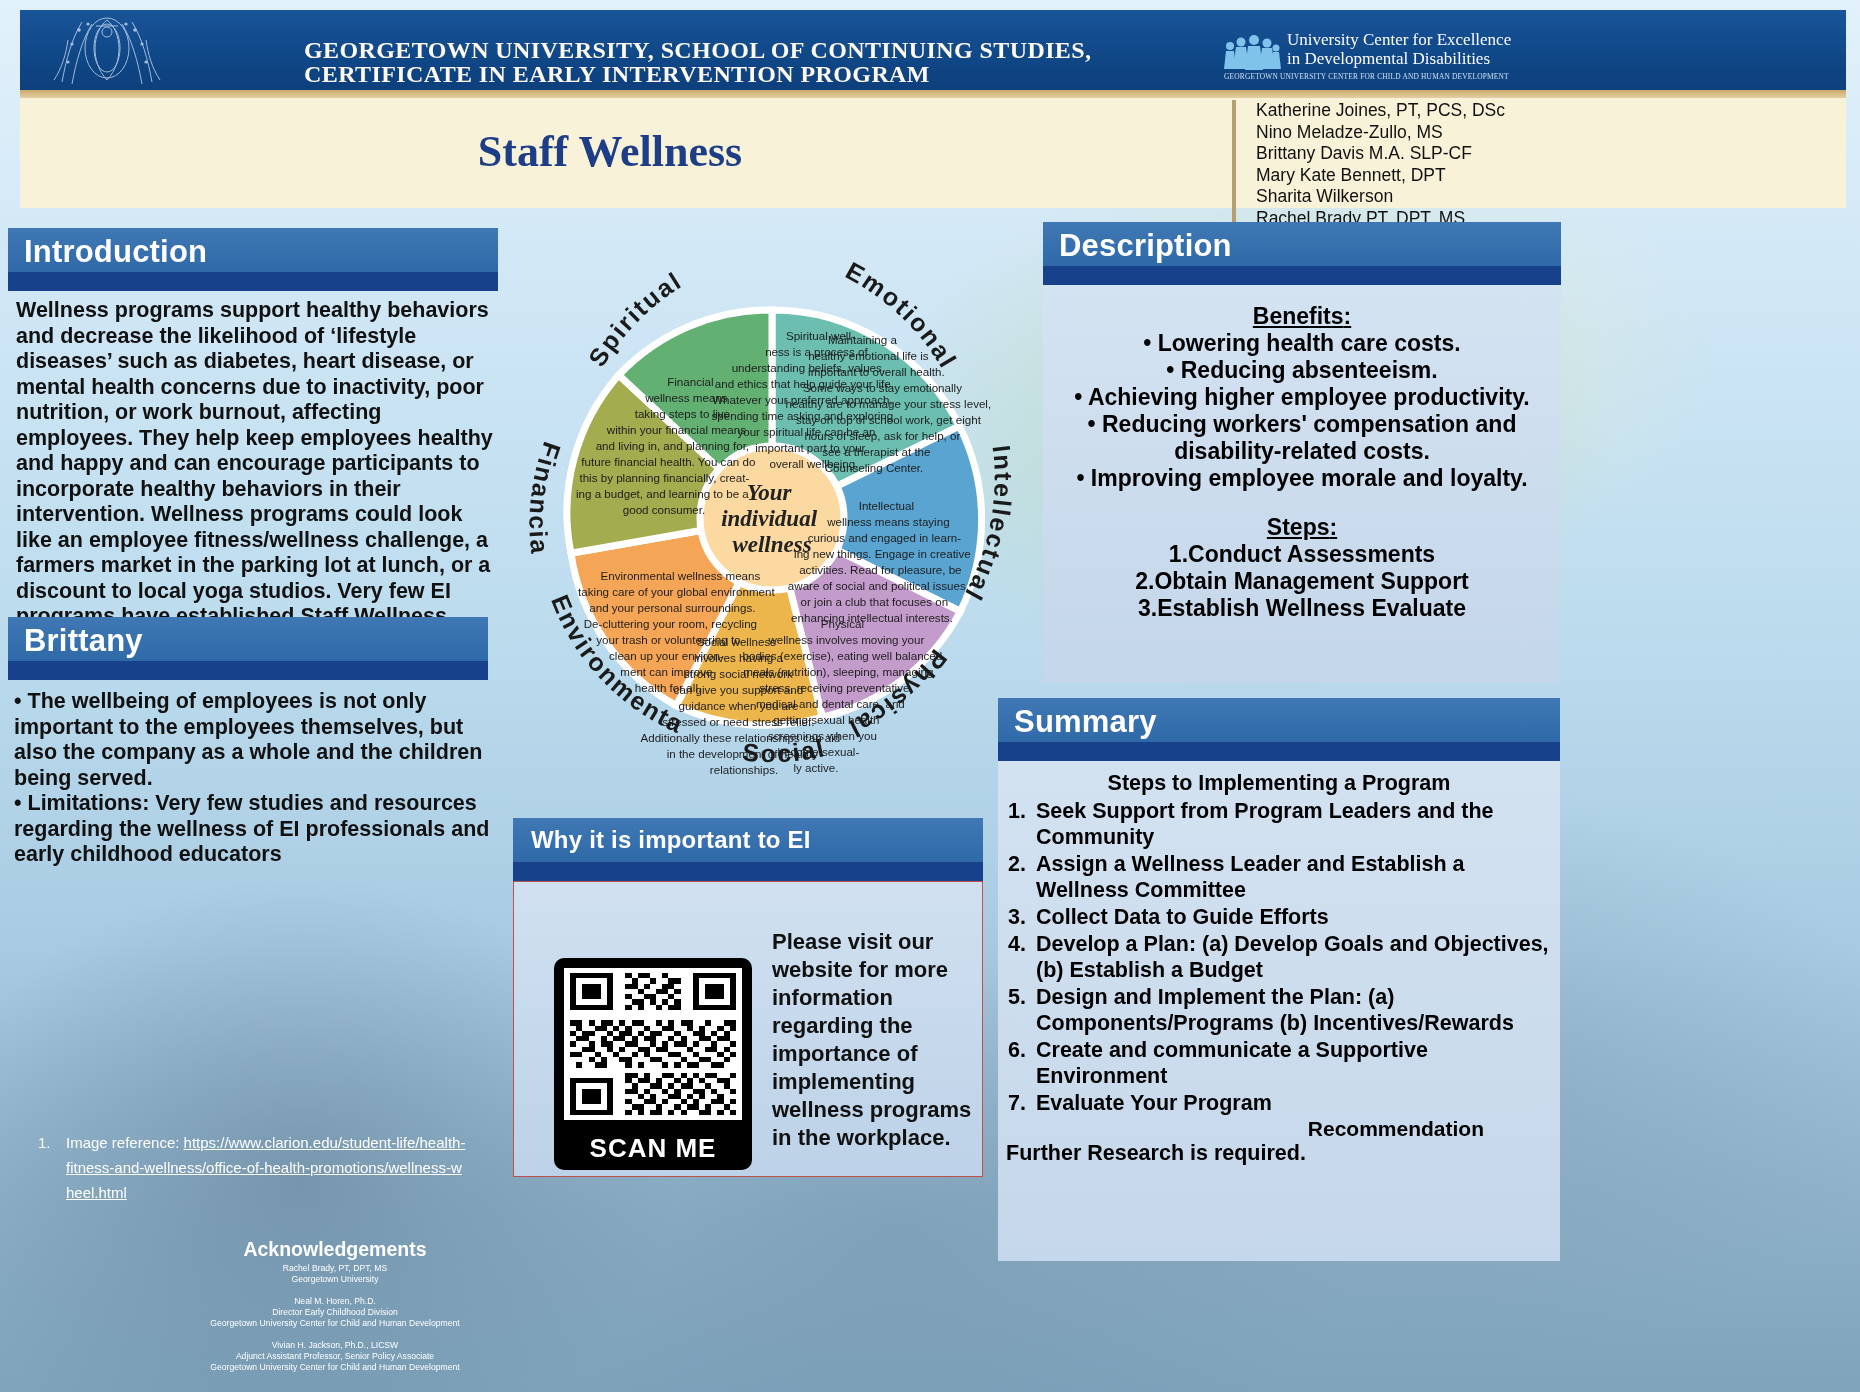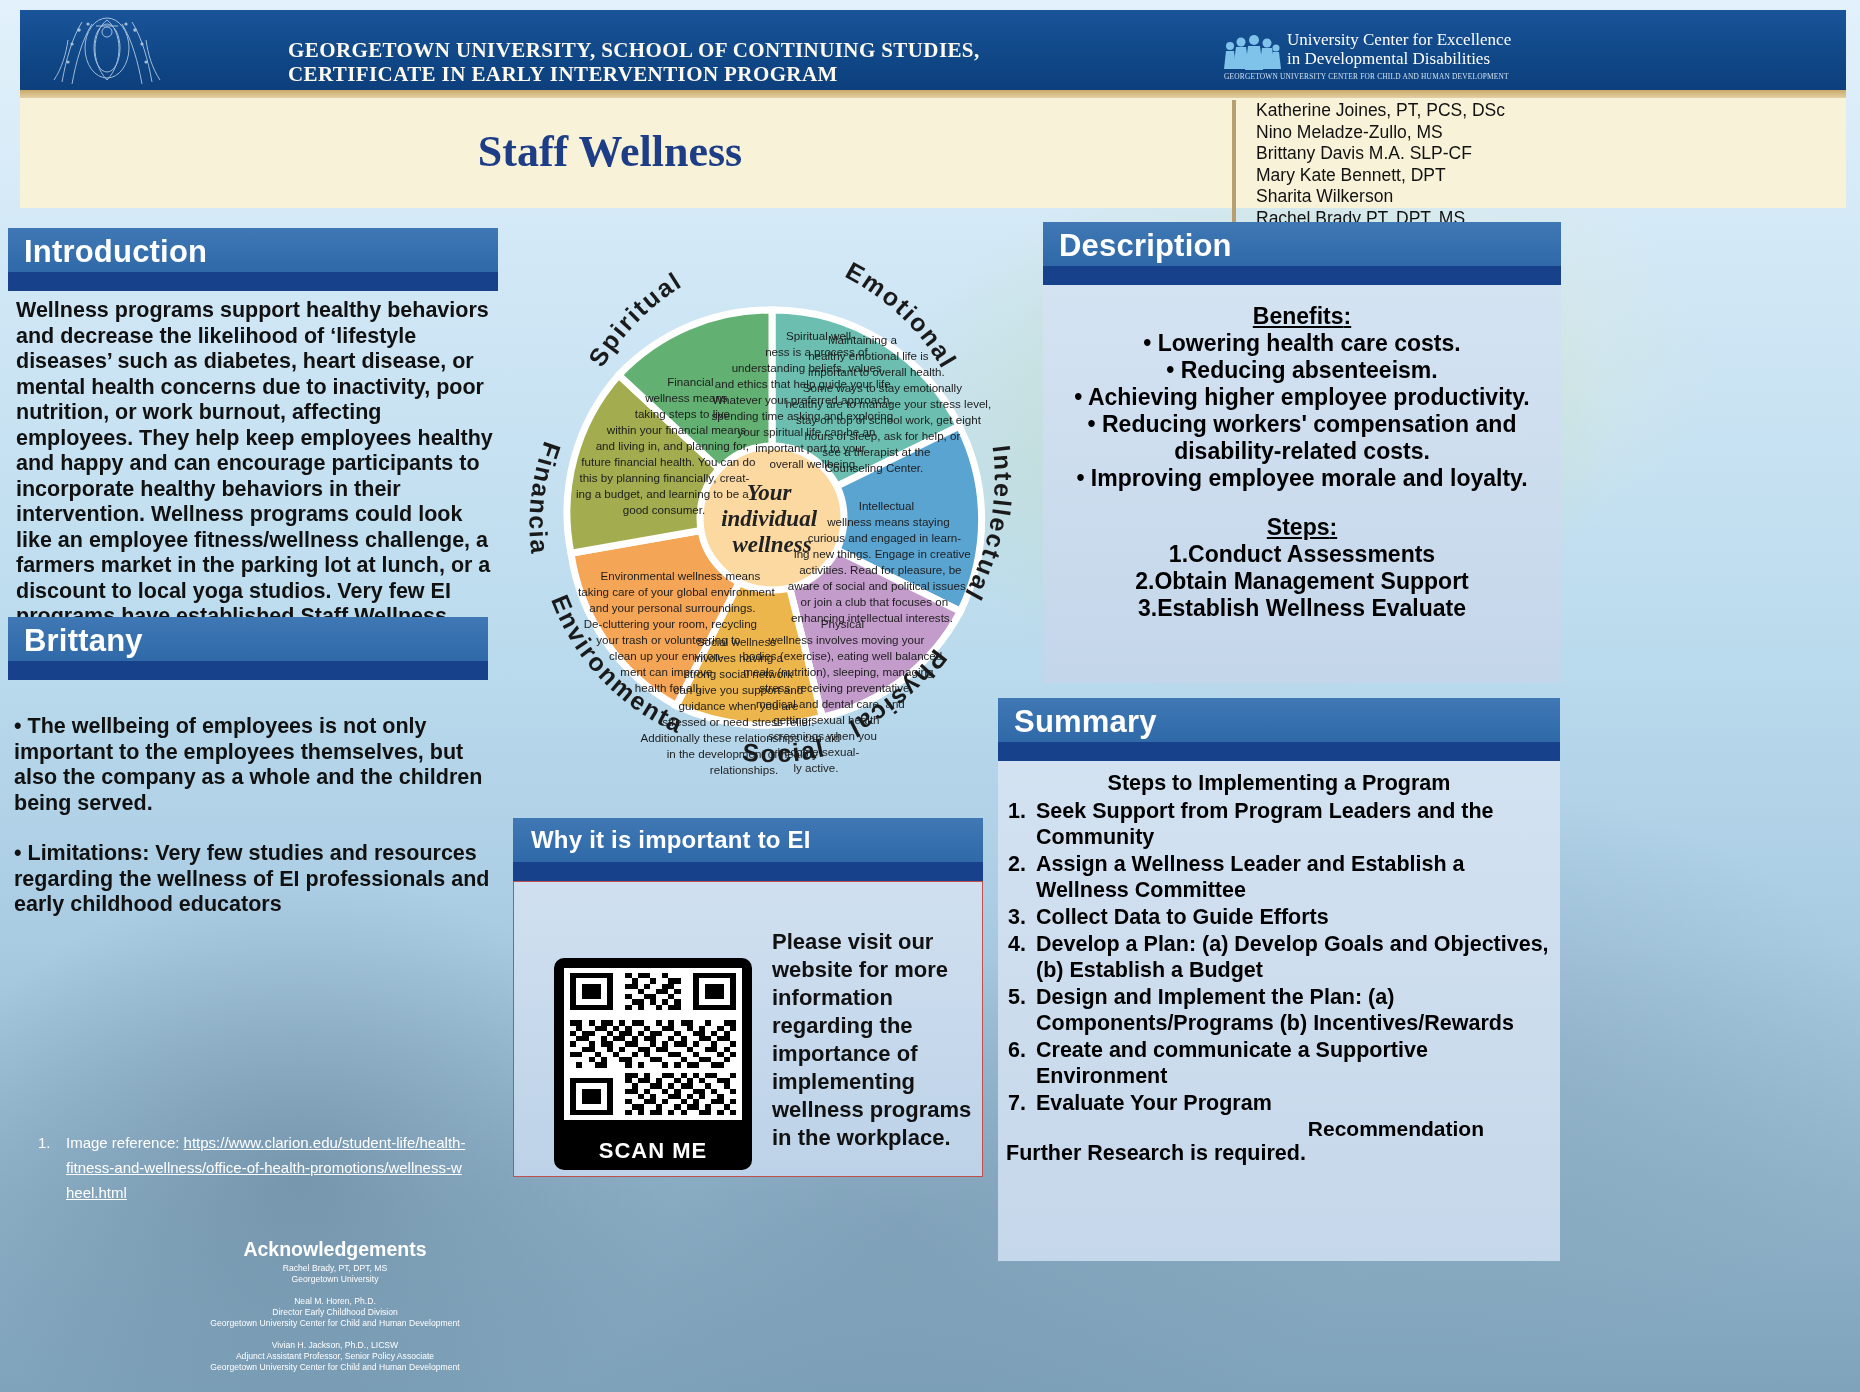--- a/index.html
+++ b/index.html
@@ -23,23 +23,23 @@
   
   #banner {
     position: absolute; left: 20px; top: 10px; width: 1826px; height: 80px;
     background: linear-gradient(180deg,#1a5499 0%, #104888 55%, #0d3f7c 100%);
   }
   #banner-crest {
     position: absolute; left: 12px; top: 0px; width: 150px; height: 80px;
     opacity: .85;
   }
   #banner-title {
-    position: absolute; left: 268px; top: 28px;
+    position: absolute; left: 284px; top: 28px;
     color: #fdf9ec; font-family: "Liberation Serif", serif;
-    font-weight: bold; font-size: 21px; line-height: 24px;
+    font-weight: bold; font-size: 24px; line-height: 24px;
     letter-spacing: .4px; white-space: pre-line;
   }
   #ucedd-logo { position: absolute; left: 1203px; top: 18px; width: 290px; height: 56px; }
   #ucedd-mark { position: absolute; left: 0; top: 6px; width: 58px; height: 36px; }
   #ucedd-l1, #ucedd-l2 {
     position: absolute; left: 64px; color: #ffffff;
     font-family: "Liberation Serif", serif; font-size: 17px; line-height: 19px; white-space: nowrap;
   }
   #ucedd-l1 { top: 2px; }
   #ucedd-l2 { top: 21px; }
@@ -77,21 +77,21 @@
   .panel { position: absolute; }
   .body-txt { font-size: 21.5px; font-weight: bold; line-height: 25.5px; color: #111; }
   
   #intro { left: 8px; top: 228px; width: 490px; }
   #intro-head-wrap { position: relative; height: 63px; }
   #intro-body { position: absolute; left: 8px; top: 70px; width: 486px; }
   
   #purpose { left: 8px; top: 617px; width: 480px; }
   #purpose-head-wrap { position: relative; height: 63px; }
   #purpose-body { position: absolute; left: 6px; top: 72px; width: 486px; }
-  .bullet-line { display: block; margin-top: 25px; }
+  .bullet-line { display: block; }
   
   #refbox {
     position: absolute; left: 43px; top: 1048px; width: 420px; height: 77px;
     border: 1.5px solid #c0504d; border-radius: 14px;
   }
   #ref-title {
     position: absolute; left: 0; top: 22px; width: 420px; text-align: center;
     color: #ffffff; font-size: 17px; font-weight: bold;
   }
   #ref-list { position: absolute; left: 38px; top: 1130px; width: 430px; color: #ffffff; font-size: 15px; line-height: 25px; }
@@ -142,21 +142,21 @@
     background: linear-gradient(180deg,#d0e0f0 0%, #bdd2e8 100%);
     border: 1px solid #c0504d;
   }
   #qr-wrap {
     position: absolute; left: 40px; top: 76px; width: 198px; height: 212px;
     background: #000; border-radius: 10px; padding: 10px 10px 0 10px;
   }
   #qr { width: 178px; height: 152px; background: #fff; position: relative; overflow: hidden; }
   #scanme {
     position: absolute; left: 0; bottom: 6px; width: 198px; text-align: center;
-    color: #fff; font-size: 22px; font-weight: bold; letter-spacing: 1px;
+    color: #fff; font-size: 26px; font-weight: bold; letter-spacing: 1px;
   }
   #why-text {
     position: absolute; left: 258px; top: 46px; width: 205px;
     font-size: 22px; font-weight: bold; line-height: 28px; color: #111;
   }
   
   #wheel { position: absolute; left: 492px; top: 228px; width: 560px; height: 570px; }
 </style>
 </head>
 <body>

